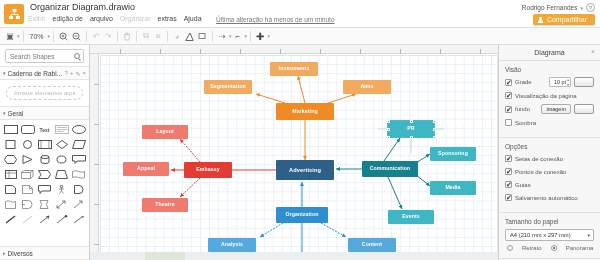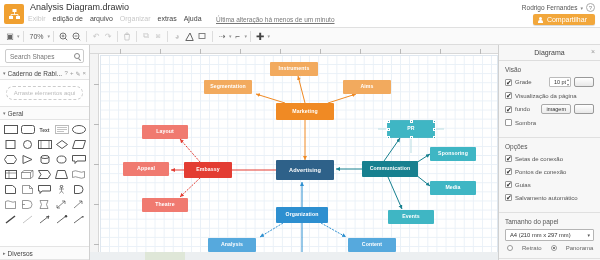--- a/index.html
+++ b/index.html
@@ -235,21 +235,21 @@
 
   <div class="titlebar">
     <div class="app-logo">
       <svg width="13" height="13" viewBox="0 0 13 13">
         <rect x="4.5" y="1" width="4" height="3" fill="#fff"></rect>
         <rect x="1" y="8" width="4" height="3" fill="#fff"></rect>
         <rect x="8" y="8" width="4" height="3" fill="#fff"></rect>
         <path d="M6.5 4 L6.5 6.5 M3 6.5 L10 6.5 M3 6.5 L3 8 M10 6.5 L10 8" stroke="#fff" stroke-width="0.8" fill="none"></path>
       </svg>
     </div>
-    <div class="doc-title">Analysis Diagram.drawio</div>
+    <div class="doc-title">Organizar Diagram.drawio</div>
 
     <div class="menubar">
       <span class="menu-item dim">Exibir</span>
       <span class="menu-item">edição de</span>
       <span class="menu-item">arquivo</span>
       <span class="menu-item dim">Organizar</span>
       <span class="menu-item">extras</span>
       <span class="menu-item">Ajuda</span>
     </div>
 

